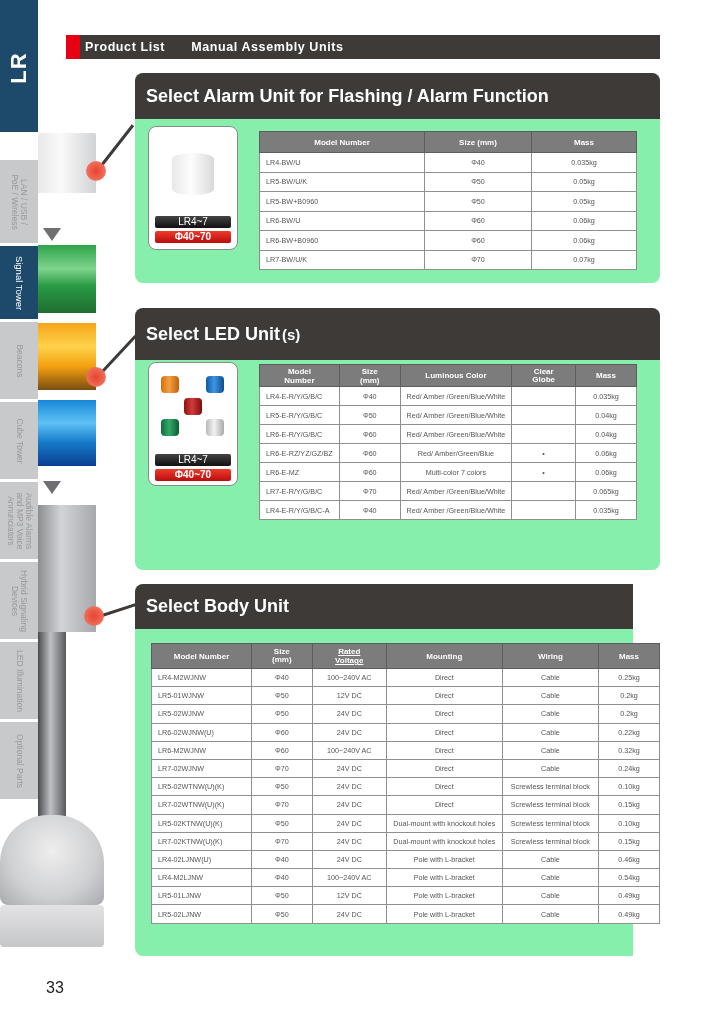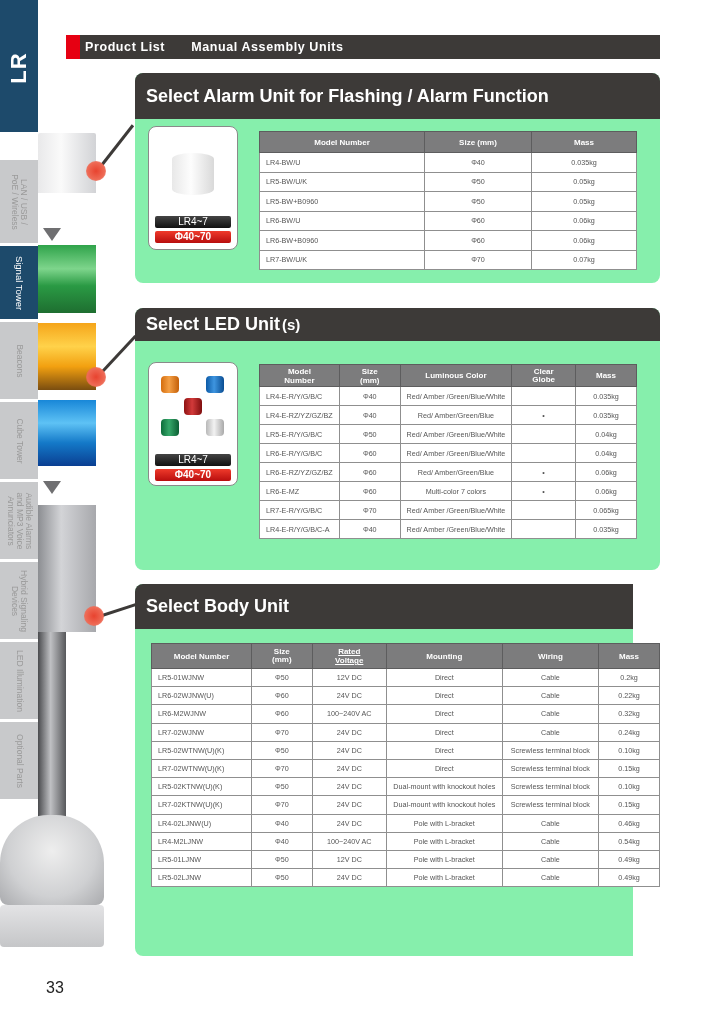--- a/index.html
+++ b/index.html
@@ -159,21 +159,21 @@
       <tr style="height:19.5px;">
           <td class="left">LR7-BW/U/K</td>
           <td>Φ70</td>
           <td>0.07kg</td>
         </tr>
     </tbody>
   </table>
 </div>
 
 <div class="panel" style="left:135px;top:308px;width:525px;height:262px;">
-  <div class="panel-head" style="height:33px;padding-left:11px;">
+  <div class="panel-head" style="height:52px;padding-left:11px;">
     <span>Select LED Unit</span>
       <span style="font-size:15px;margin-left:2px;">(s)</span>
   </div>
   <div class="img-card" style="left:13px;top:54px;width:90px;height:124px;">
     <div class="cyl" style="left:12px;top:13px;width:18px;height:17px;background:linear-gradient(90deg,#d56d0d,#f4a046 45%,#c45f08);"></div>
     <div class="cyl" style="left:57px;top:13px;width:18px;height:17px;background:linear-gradient(90deg,#0c5aa6,#3e95e0 45%,#0a4d92);"></div>
     <div class="cyl" style="left:35px;top:35px;width:18px;height:17px;background:linear-gradient(90deg,#8e1212,#d23a3a 45%,#7e0e0e);"></div>
     <div class="cyl" style="left:12px;top:56px;width:18px;height:17px;background:linear-gradient(90deg,#0d6d3b,#36a86a 45%,#0b5e33);"></div>
     <div class="cyl" style="left:57px;top:56px;width:18px;height:17px;background:linear-gradient(90deg,#b8b8b8,#f2f2f2 45%,#a9a9a9);"></div>
     <div class="label-dark" style="top:91px;">LR4~7</div>
@@ -188,27 +188,20 @@
       <th style="width:34px;line-height:8px;">Clear Globe</th>
       <th>Mass</th>
     </tr>
       </thead>
     <tbody>
       <tr style="height:19px;">
           <td class="left">LR4-E-R/Y/G/B/C</td>
           <td>Φ40</td>
           <td>Red/ Amber /Green/Blue/White</td>
           <td></td>
-          <td>0.035kg</td>
-        </tr>
-      <tr style="height:19px;">
-          <td class="left">LR4-E-RZ/YZ/GZ/BZ</td>
-          <td>Φ40</td>
-          <td>Red/ Amber/Green/Blue</td>
-          <td>•</td>
           <td>0.035kg</td>
         </tr>
       <tr style="height:19px;">
           <td class="left">LR5-E-R/Y/G/B/C</td>
           <td>Φ50</td>
           <td>Red/ Amber /Green/Blue/White</td>
           <td></td>
           <td>0.04kg</td>
         </tr>
       <tr style="height:19px;">
@@ -258,23 +251,39 @@
       <th style="width:124px;">Model Number</th>
       <th style="width:37px;line-height:8px;">Size (mm)</th>
       <th style="width:80px;text-decoration:underline;">Rated Voltage</th>
       <th style="width:117px;">Mounting</th>
       <th style="width:101px;">Wiring</th>
       <th>Mass</th>
     </tr>
       </thead>
     <tbody>
       <tr style="height:18.2px;">
+          <td class="left">LR4-M2WJNW</td>
+          <td>Φ40</td>
+          <td>100~240V AC</td>
+          <td>Direct</td>
+          <td>Cable</td>
+          <td>0.25kg</td>
+        </tr>
+      <tr style="height:18.2px;">
           <td class="left">LR5-01WJNW</td>
           <td>Φ50</td>
           <td>12V DC</td>
+          <td>Direct</td>
+          <td>Cable</td>
+          <td>0.2kg</td>
+        </tr>
+      <tr style="height:18.2px;">
+          <td class="left">LR5-02WJNW</td>
+          <td>Φ50</td>
+          <td>24V DC</td>
           <td>Direct</td>
           <td>Cable</td>
           <td>0.2kg</td>
         </tr>
       <tr style="height:18.2px;">
           <td class="left">LR6-02WJNW(U)</td>
           <td>Φ60</td>
           <td>24V DC</td>
           <td>Direct</td>
           <td>Cable</td>

